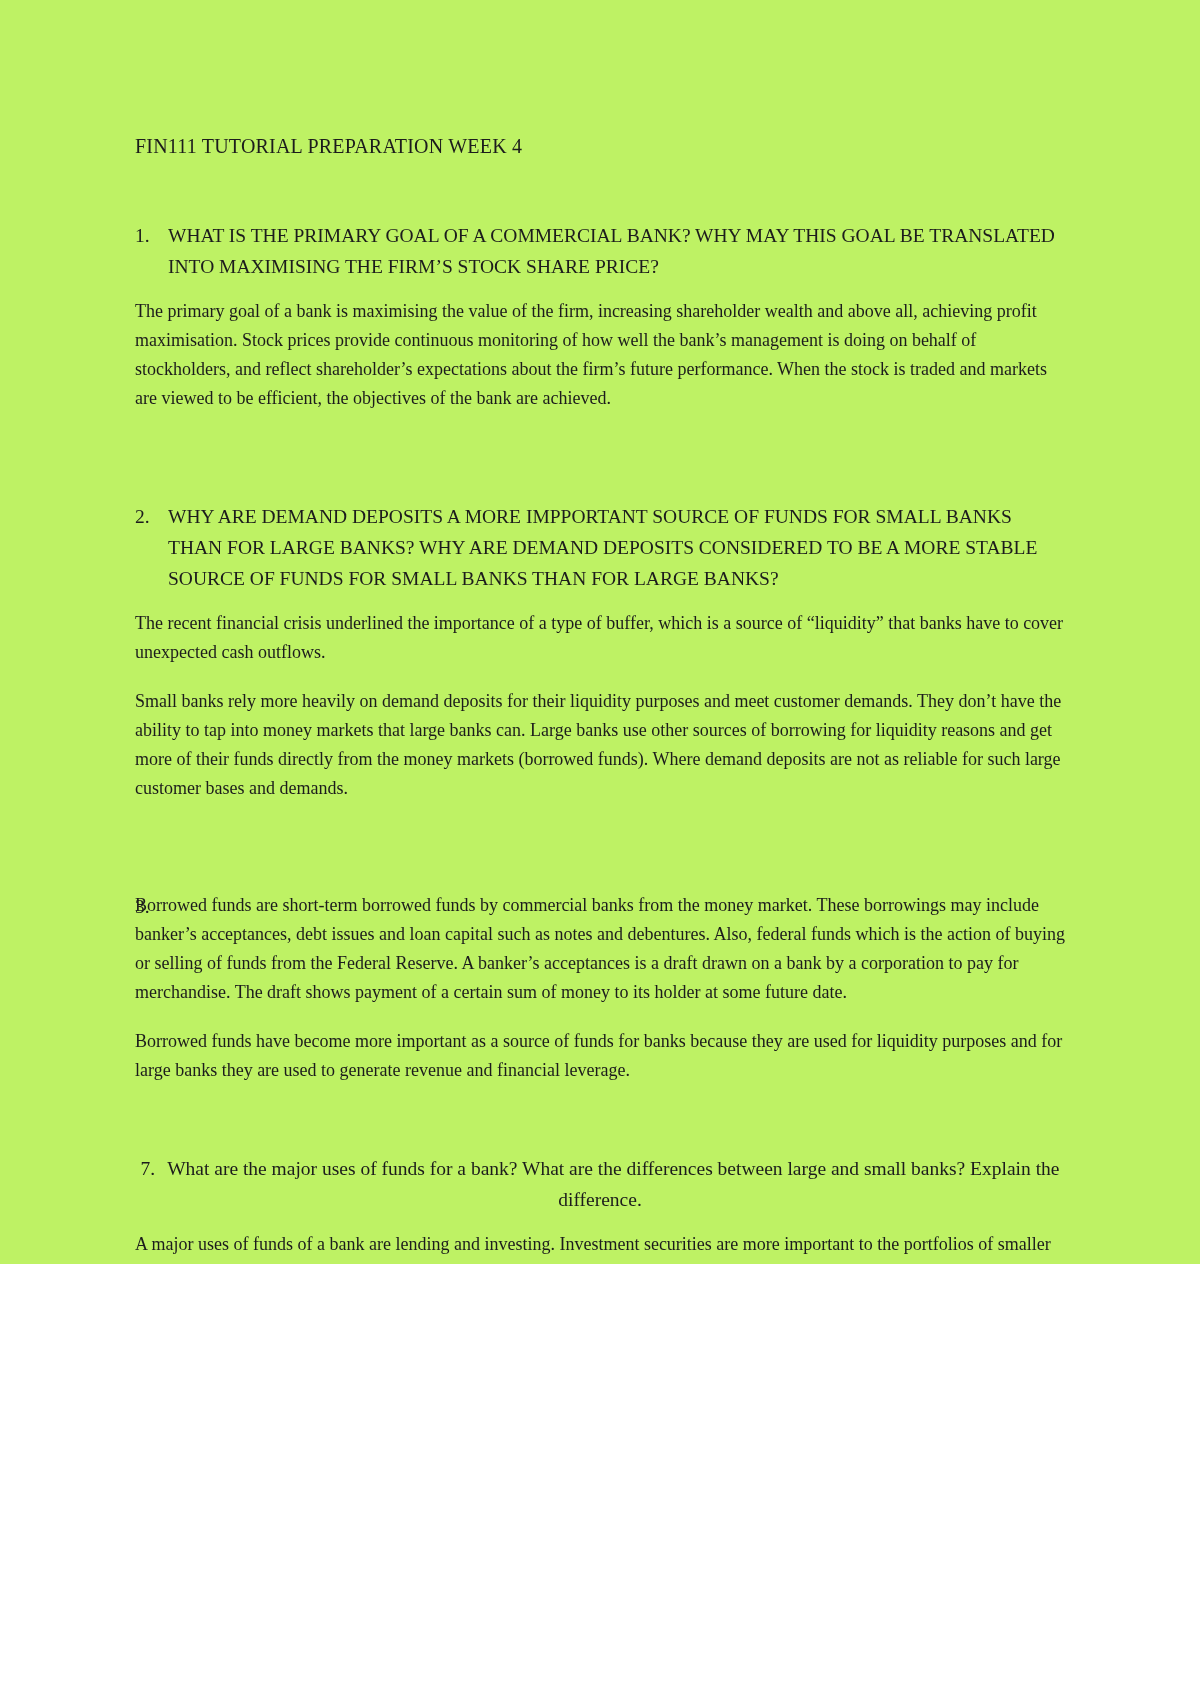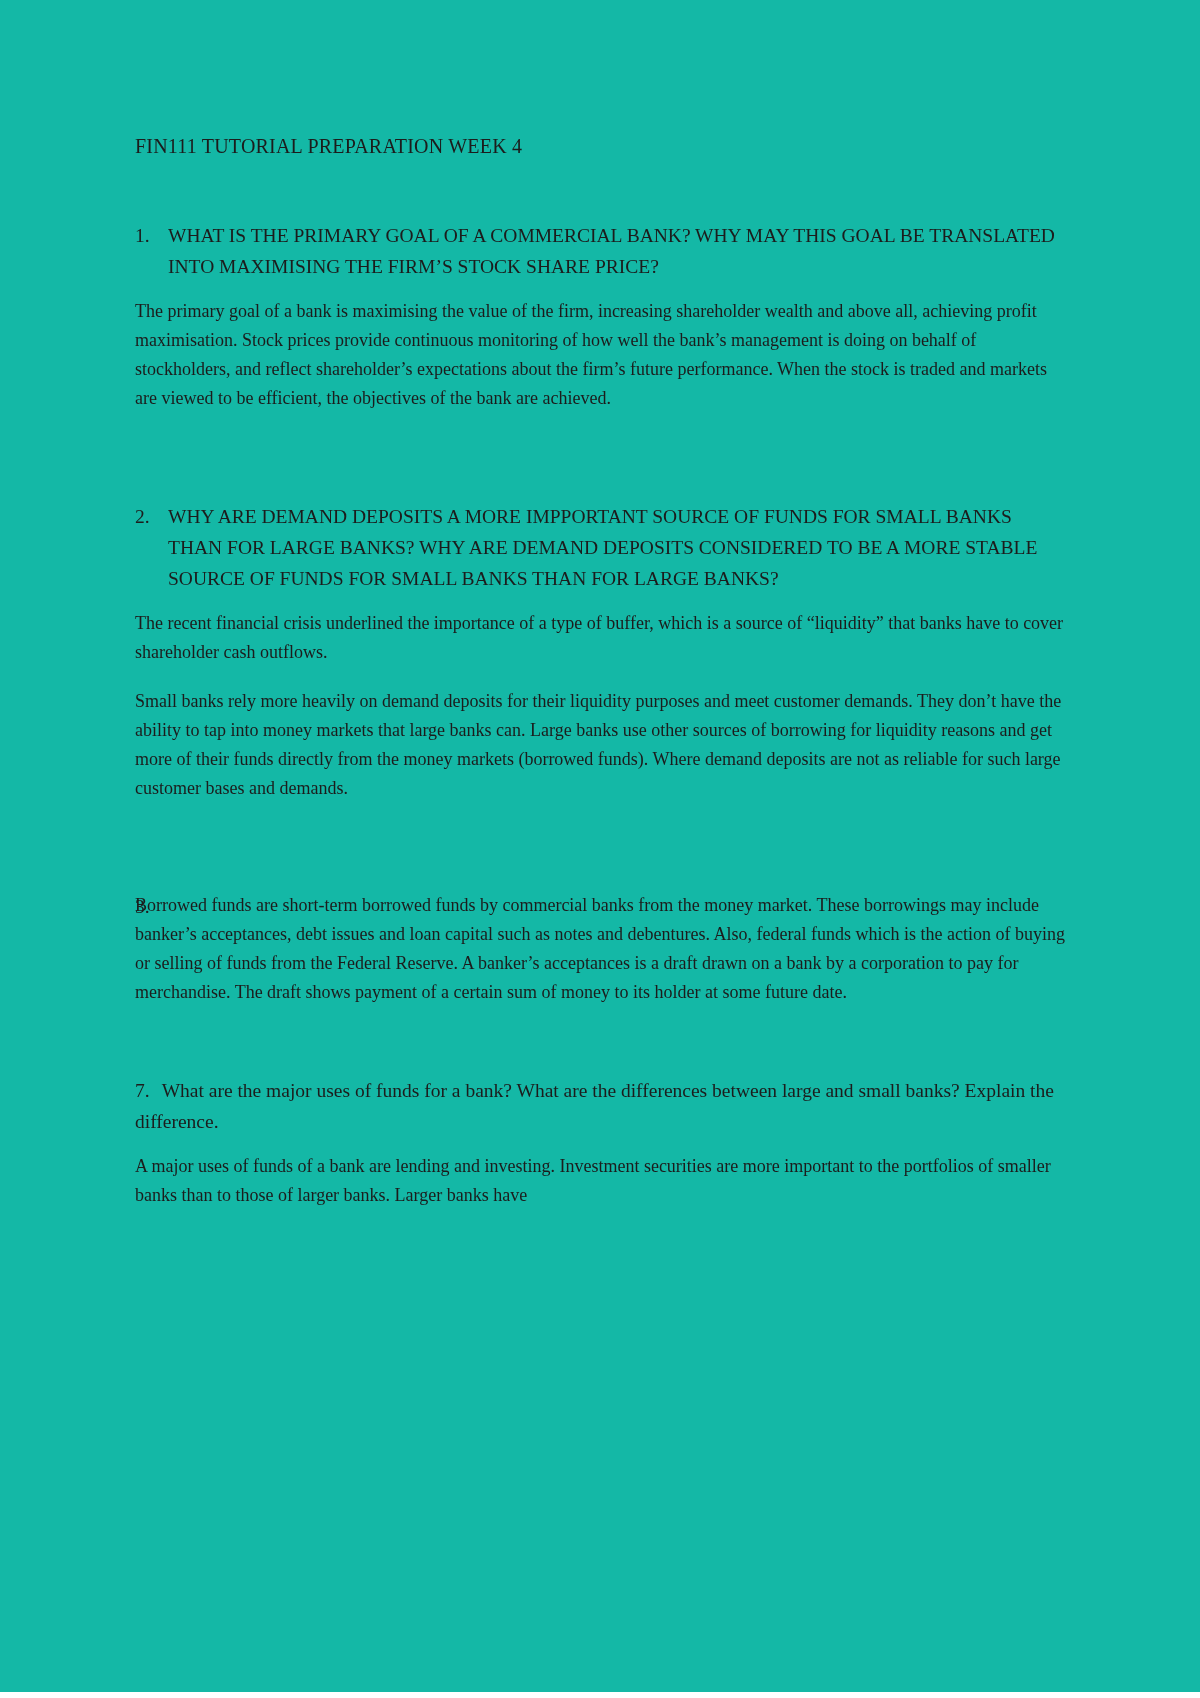--- a/index.html
+++ b/index.html
@@ -3,22 +3,22 @@
 <meta charset="utf-8">
 <style>
   html, body {
     margin: 0;
     padding: 0;
     background: #ffffff;
   }
   .page {
     position: relative;
     width: 1200px;
-    height: 1692px;
-    background: #14b8a6;
+    height: 1264px;
+    background: #bef264;
     box-sizing: border-box;
     padding: 134px 135px 0 135px;
     overflow: hidden;
     font-family: "Liberation Serif", "DejaVu Serif", serif;
     color: #1c1c1c;
   }
   .doc-title {
     font-size: 20px;
     line-height: 24px;
     font-weight: normal;
@@ -36,20 +36,21 @@
   }
   .q-num {
     position: absolute;
     left: 0;
     top: 0;
   }
   .q-plain {
     font-size: 19.5px;
     line-height: 31px;
     margin: 0;
+    text-align: center;
   }
   .q-plain .q-num-inline {
     margin-right: 12px;
   }
   .answer {
     font-size: 18px;
     line-height: 29px;
     margin: 20px 0 0 0;
   }
   .answer.first { margin-top: 15px; }
@@ -67,29 +68,30 @@
       <span>WHAT IS THE PRIMARY GOAL OF A COMMERCIAL BANK? WHY MAY THIS GOAL BE TRANSLATED INTO MAXIMISING THE FIRM’S STOCK SHARE PRICE?</span>
     </div>
     <p class="answer first">The primary goal of a bank is maximising the value of the firm, increasing shareholder wealth and above all, achieving profit maximisation. Stock prices provide continuous monitoring of how well the bank’s management is doing on behalf of stockholders, and reflect shareholder’s expectations about the firm’s future performance. When the stock is traded and markets are viewed to be efficient, the objectives of the bank are achieved.</p>
   </div>
 
   <div class="question-section section-gap-lg">
     <div class="q-item">
       <span class="q-num">2.</span>
       <span>WHY ARE DEMAND DEPOSITS A MORE IMPPORTANT SOURCE OF FUNDS FOR SMALL BANKS THAN FOR LARGE BANKS? WHY ARE DEMAND DEPOSITS CONSIDERED TO BE A MORE STABLE SOURCE OF FUNDS FOR SMALL BANKS THAN FOR LARGE BANKS?</span>
     </div>
-    <p class="answer first">The recent financial crisis underlined the importance of a type of buffer, which is a source of “liquidity” that banks have to cover shareholder cash outflows.</p>
+    <p class="answer first">The recent financial crisis underlined the importance of a type of buffer, which is a source of “liquidity” that banks have to cover unexpected cash outflows.</p>
     <p class="answer">Small banks rely more heavily on demand deposits for their liquidity purposes and meet customer demands. They don’t have the ability to tap into money markets that large banks can. Large banks use other sources of borrowing for liquidity reasons and get more of their funds directly from the money markets (borrowed funds). Where demand deposits are not as reliable for such large customer bases and demands.</p>
   </div>
 
   <div class="question-section section-gap-lg">
     <div class="q-item">
       <span class="q-num">3.</span>
     </div>
     <p class="answer first">Borrowed funds are short-term borrowed funds by commercial banks from the money market. These borrowings may include banker’s acceptances, debt issues and loan capital such as notes and debentures. Also, federal funds which is the action of buying or selling of funds from the Federal Reserve. A banker’s acceptances is a draft drawn on a bank by a corporation to pay for merchandise. The draft shows payment of a certain sum of money to its holder at some future date.</p>
+    <p class="answer">Borrowed funds have become more important as a source of funds for banks because they are used for liquidity purposes and for large banks they are used to generate revenue and financial leverage.</p>
   </div>
 
   <div class="question-section section-gap-md">
     <p class="q-plain">
       <span class="q-num-inline">7.</span><span>What are the major uses of funds for a bank? What are the differences between large and small banks? Explain the difference.</span>
     </p>
     <p class="answer first">A major uses of funds of a bank are lending and investing. Investment securities are more important to the portfolios of smaller banks than to those of larger banks. Larger banks have</p>
   </div>
 
 </div>

